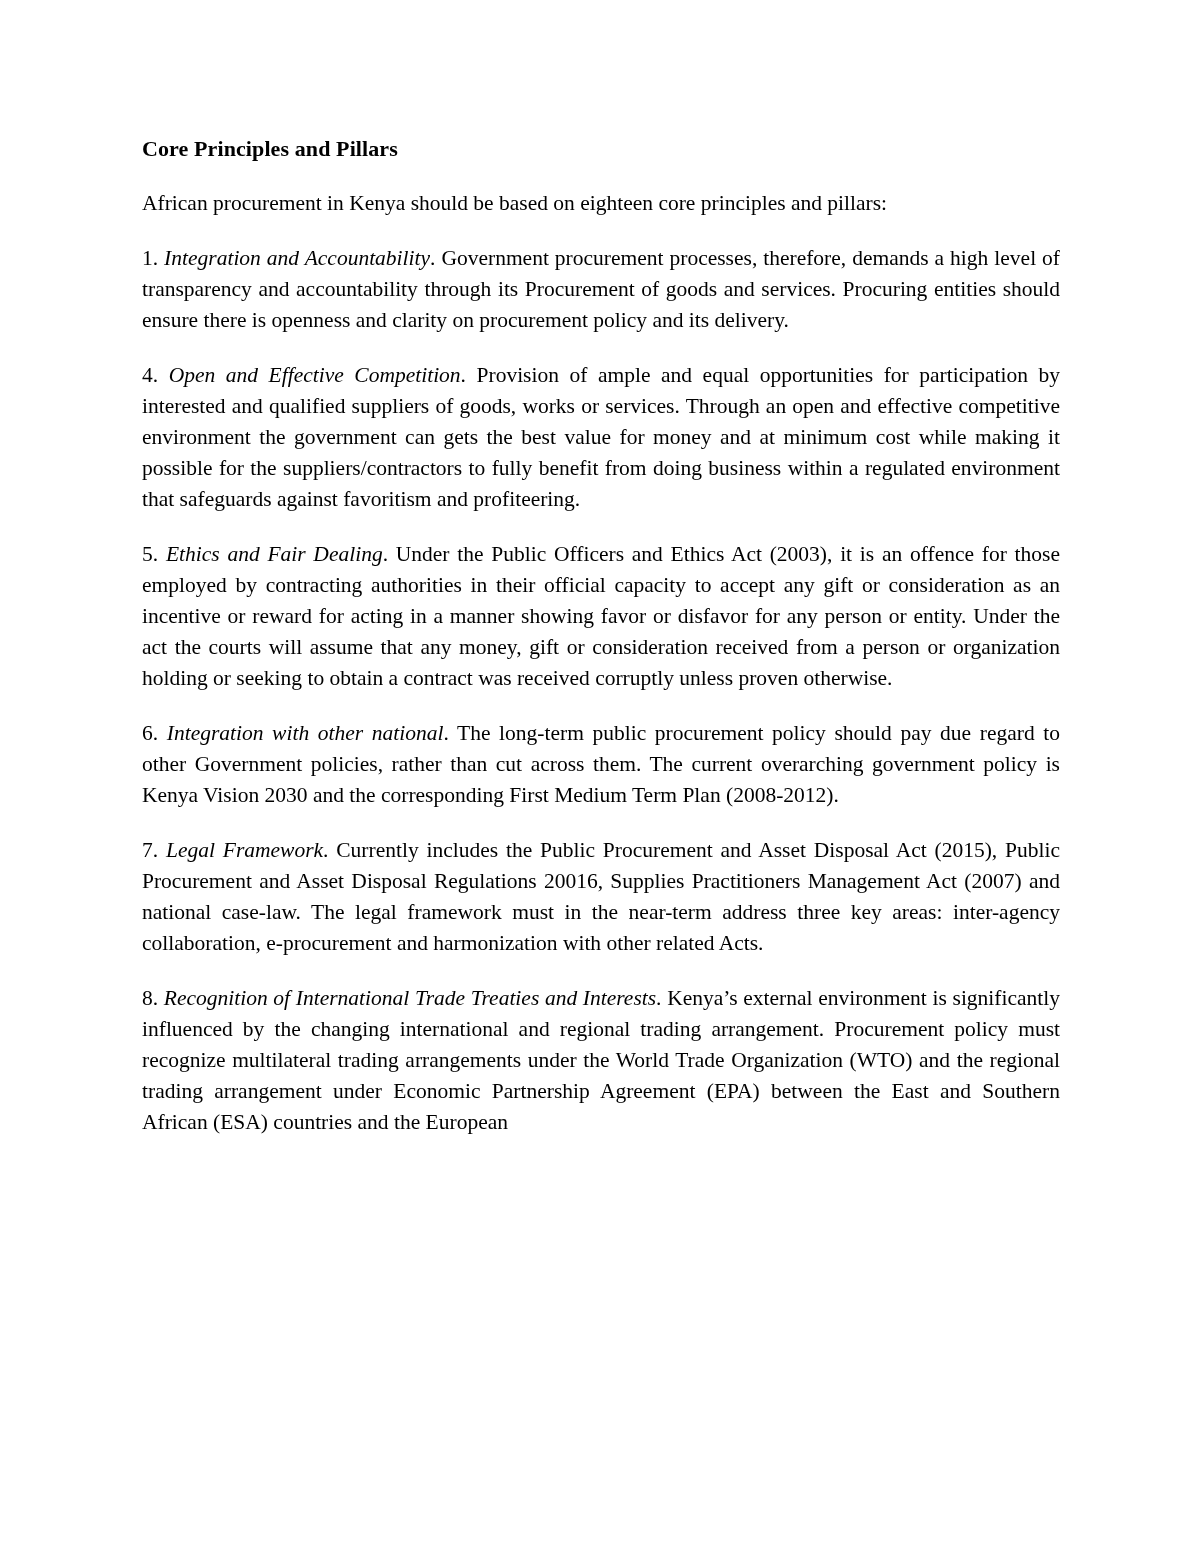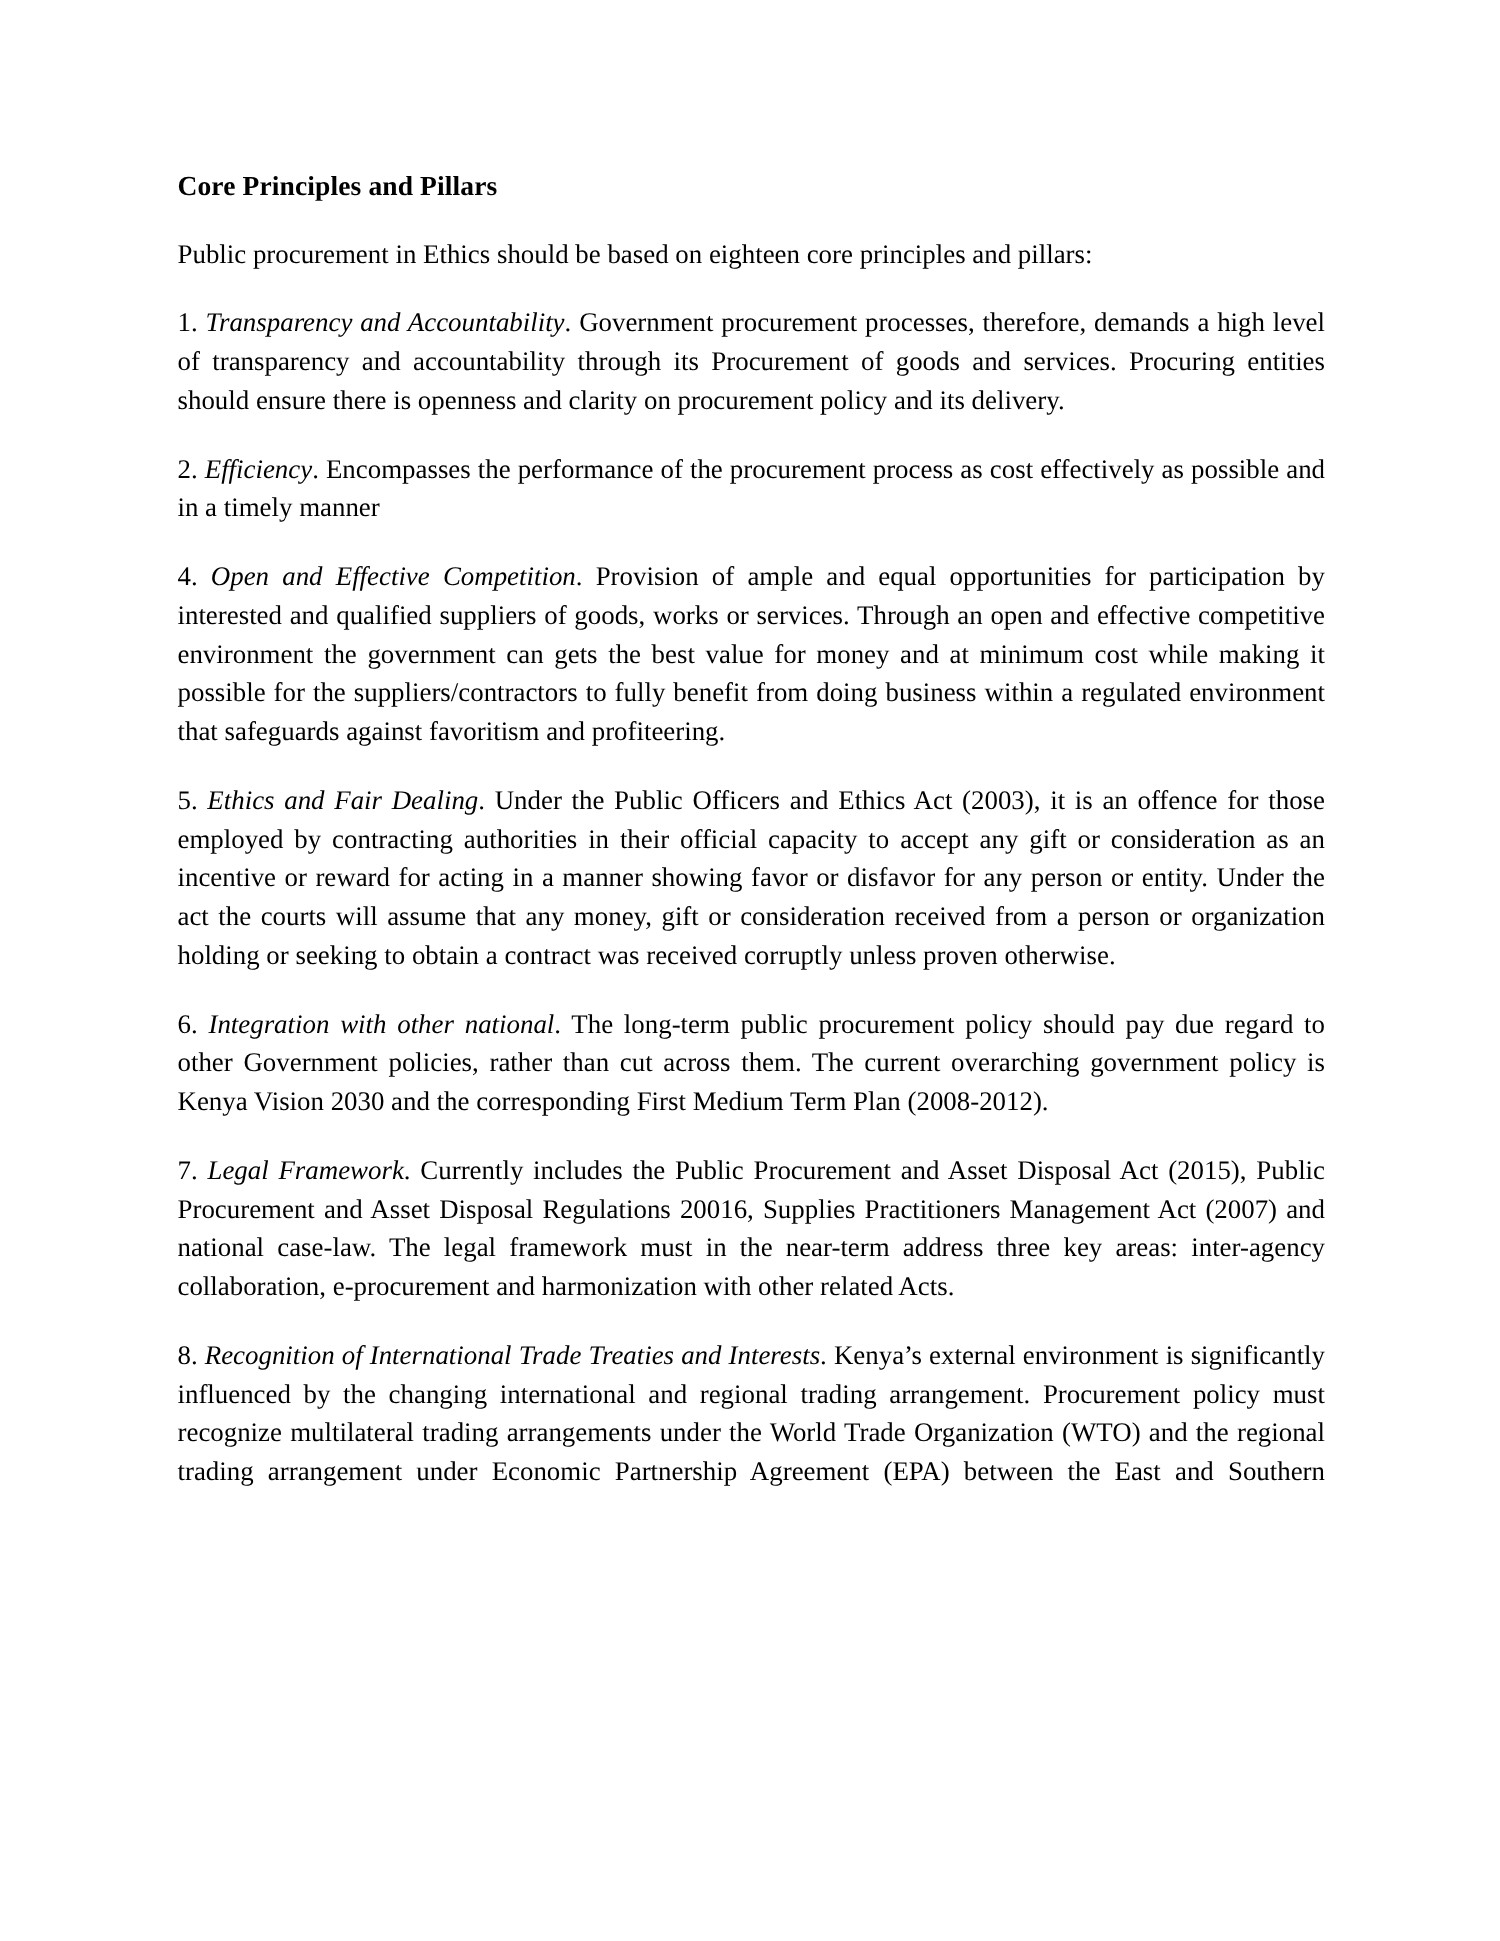--- a/index.html
+++ b/index.html
@@ -54,31 +54,27 @@
   }
 </style>
 </head>
 <body>
 
 <div class="page">
   <div class="doc-body">
 
     <h1 class="doc-title">Core Principles and Pillars</h1>
 
-    <p class="para">Public procurement in Ethics should be based on eighteen core principles and pillars:</p>
+    <p class="para">African procurement in Kenya should be based on eighteen core principles and pillars:</p>
 
     <p class="para">
       <span>1.</span>
-      <span class="lead-in">Transparency and Accountability</span><span>. Government procurement processes, therefore, demands a high level of transparency and accountability through its Procurement of goods and services. Procuring entities should ensure there is openness and clarity on procurement policy and its delivery.</span>
+      <span class="lead-in">Integration and Accountability</span><span>. Government procurement processes, therefore, demands a high level of transparency and accountability through its Procurement of goods and services. Procuring entities should ensure there is openness and clarity on procurement policy and its delivery.</span>
     </p>
 
-    <p class="para">
-      <span>2.</span>
-      <span class="lead-in">Efficiency</span><span>. Encompasses the performance of the procurement process as cost effectively as possible and in a timely manner</span>
-    </p>
 
 
     <p class="para">
       <span>4.</span>
       <span class="lead-in">Open and Effective Competition</span><span>. Provision of ample and equal opportunities for participation by interested and qualified suppliers of goods, works or services. Through an open and effective competitive environment the government can gets the best value for money and at minimum cost while making it possible for the suppliers/contractors to fully benefit from doing business within a regulated environment that safeguards against favoritism and profiteering.</span>
     </p>
 
     <p class="para">
       <span>5.</span>
       <span class="lead-in">Ethics and Fair Dealing</span><span>. Under the Public Officers and Ethics Act (2003), it is an offence for those employed by contracting authorities in their official capacity to accept any gift or consideration as an incentive or reward for acting in a manner showing favor or disfavor for any person or entity. Under the act the courts will assume that any money, gift or consideration received from a person or organization holding or seeking to obtain a contract was received corruptly unless proven otherwise.</span>

